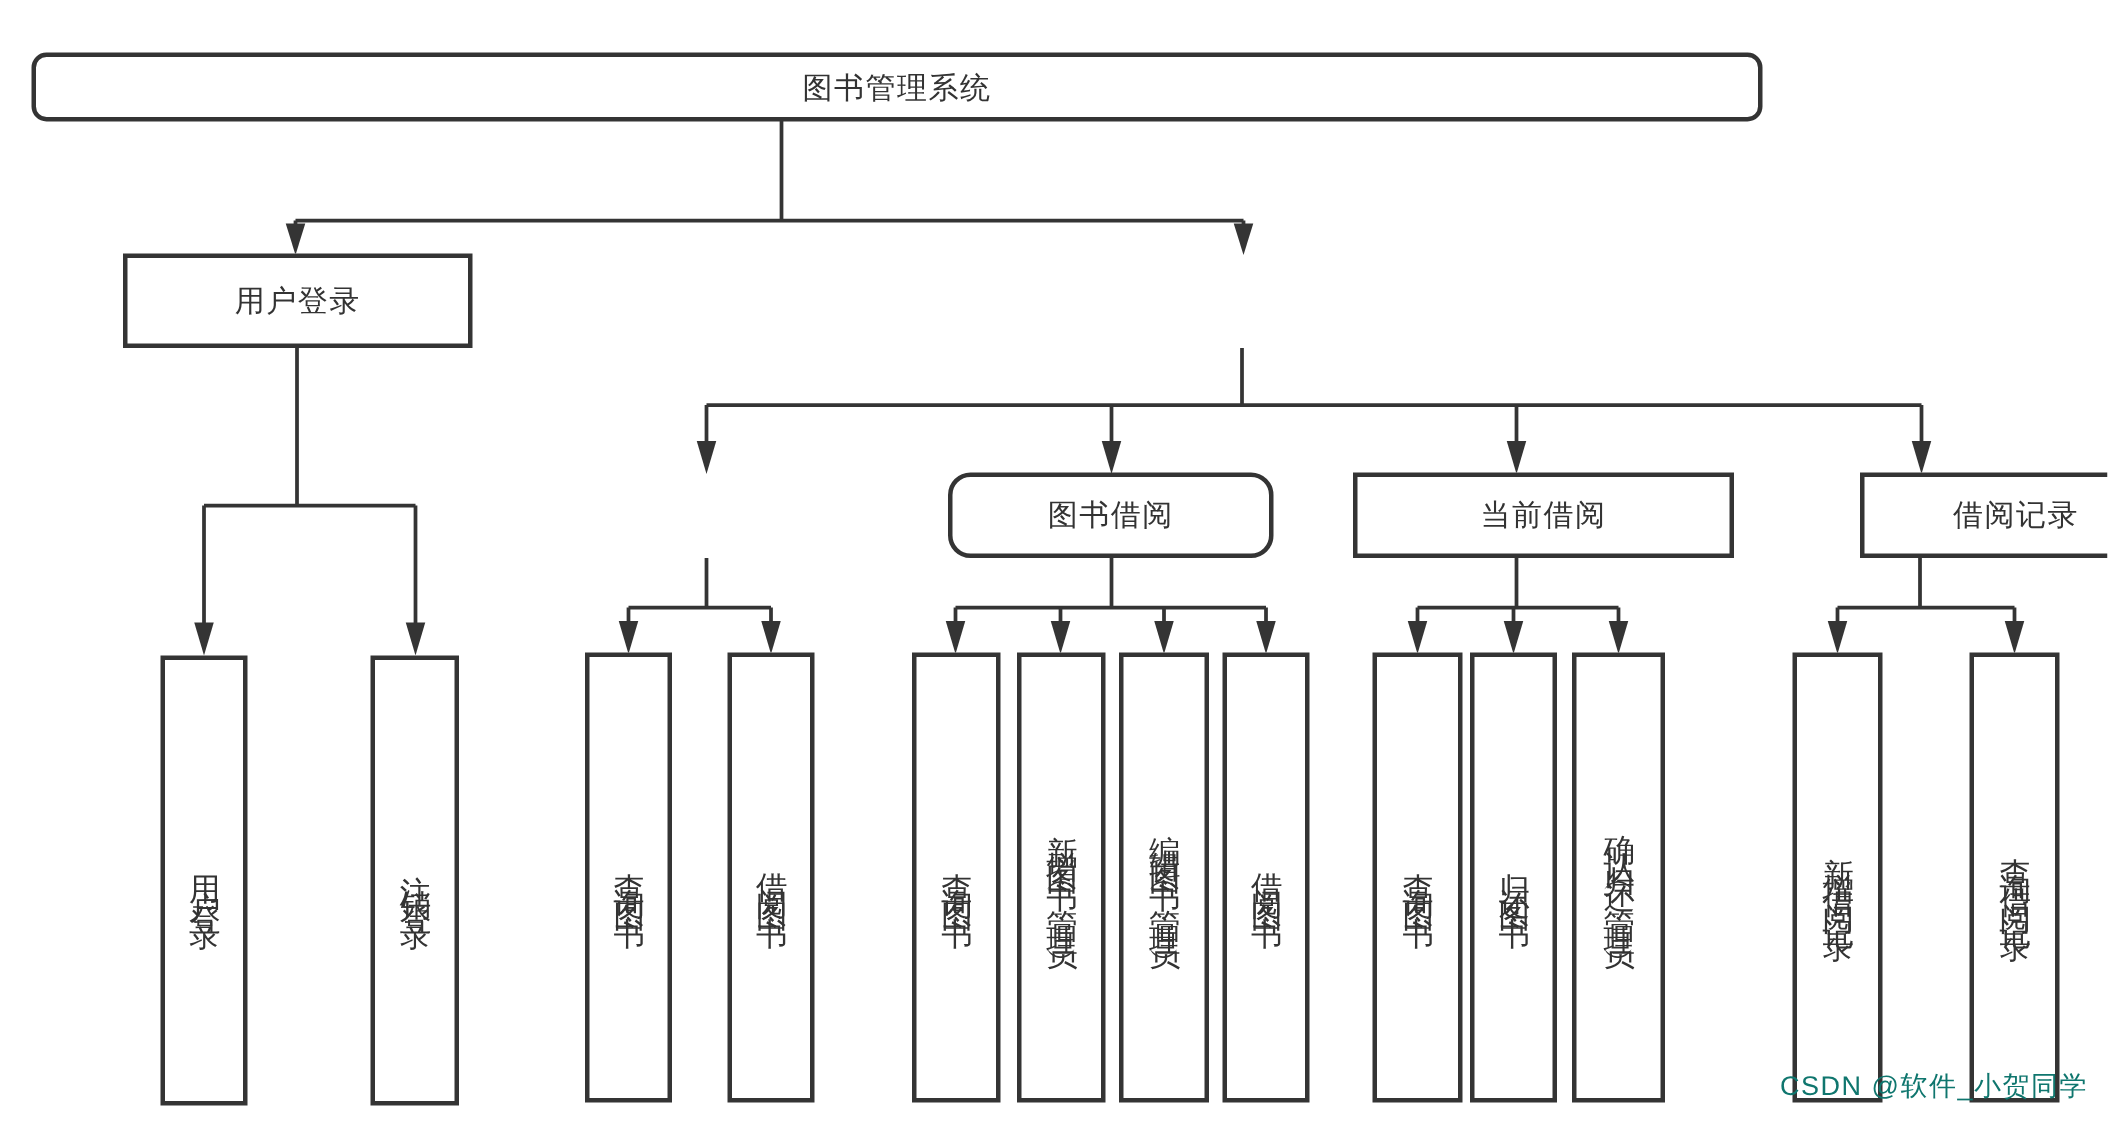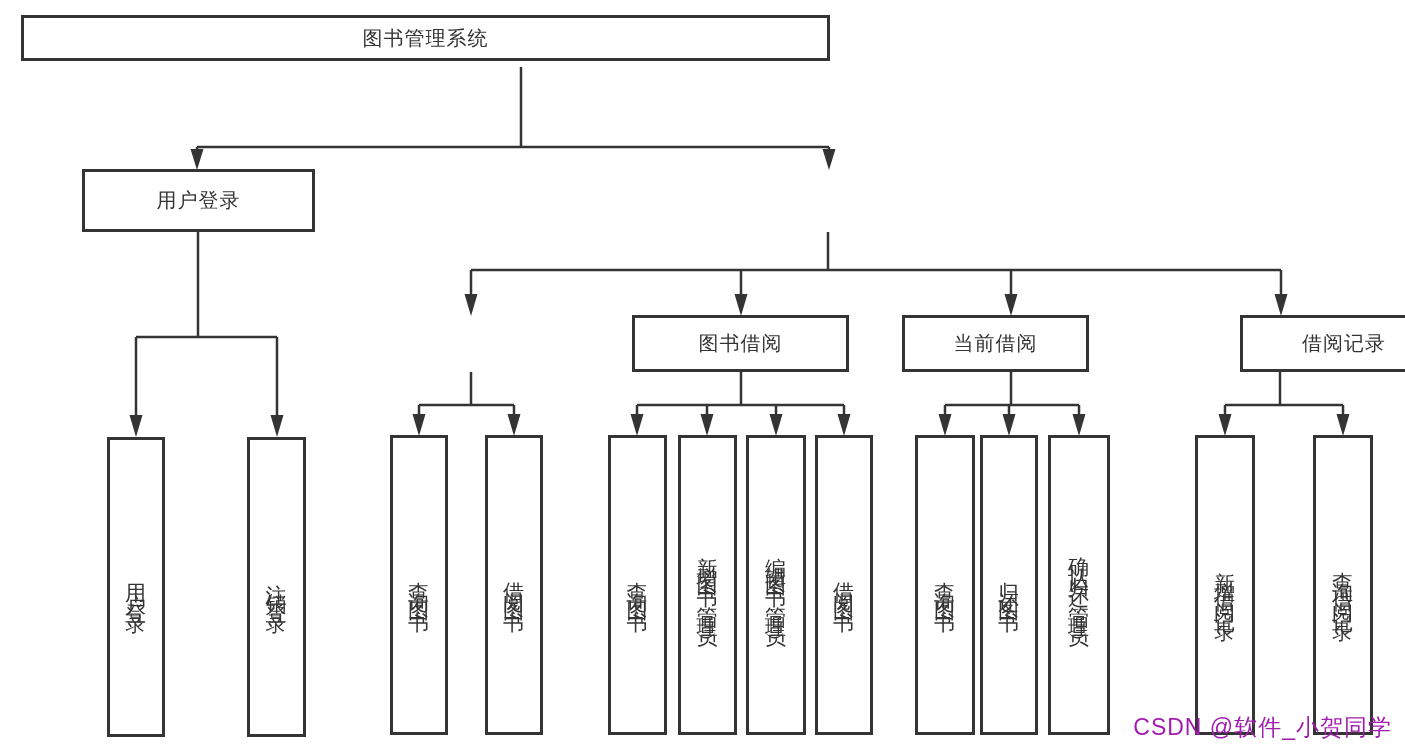--- a/index.html
+++ b/index.html
@@ -39,22 +39,22 @@
     font-size: 21px;
     line-height: 1;
     letter-spacing: 10px;
     white-space: nowrap;
   }
   .watermark {
     position: absolute;
     right: 13px;
     top: 712px;
     z-index: 5;
-    font-size: 23px;
-    color: #a21caf;
+    font-size: 18px;
+    color: #0f766e;
     letter-spacing: 1px;
     white-space: nowrap;
   }
 </style>
 </head>
 <body>
 
 <div class="canvas">
 
   <svg class="connectors" viewBox="0 0 1405 747" xmlns="http://www.w3.org/2000/svg">
@@ -139,32 +139,32 @@
       <line x1="1225" y1="405" x2="1343" y2="405"></line>
       <line x1="1225" y1="405" x2="1225" y2="416"></line>
       <line x1="1343" y1="405" x2="1343" y2="416"></line>
     </g>
     <g fill="#343434" stroke="none">
       <polygon points="1218.5,414 1231.5,414 1225,436"></polygon>
       <polygon points="1336.5,414 1349.5,414 1343,436"></polygon>
     </g>
   </svg>
 
-  <div class="node hlabel" style="left:21px; top:15px; width:809px; height:46px;">
+  <div class="node hlabel" style="left:21px; top:35px; width:1154px; height:46px;border-radius:10px;">
     <span>图书管理系统</span>
   </div>
 
   <div class="node hlabel" style="left:82px; top:169px; width:233px; height:63px;">
     <span>用户登录</span>
   </div>
 
-  <div class="node hlabel" style="left:632px; top:315px; width:217px; height:57px;">
+  <div class="node hlabel" style="left:632px; top:315px; width:217px; height:57px;border-radius:15px;">
     <span>图书借阅</span>
   </div>
-  <div class="node hlabel" style="left:902px; top:315px; width:187px; height:57px;">
+  <div class="node hlabel" style="left:902px; top:315px; width:254px; height:57px;">
     <span>当前借阅</span>
   </div>
   <div class="node hlabel" style="left:1240px; top:315px; width:208px; height:57px;justify-content:center;">
     <span>借阅记录</span>
   </div>
 
   <div class="node leaf" style="left:107px; top:437px; width:58px; height:300px;">
     <span>用户登录</span>
   </div>
   <div class="node leaf" style="left:247px; top:437px; width:59px; height:300px;">

